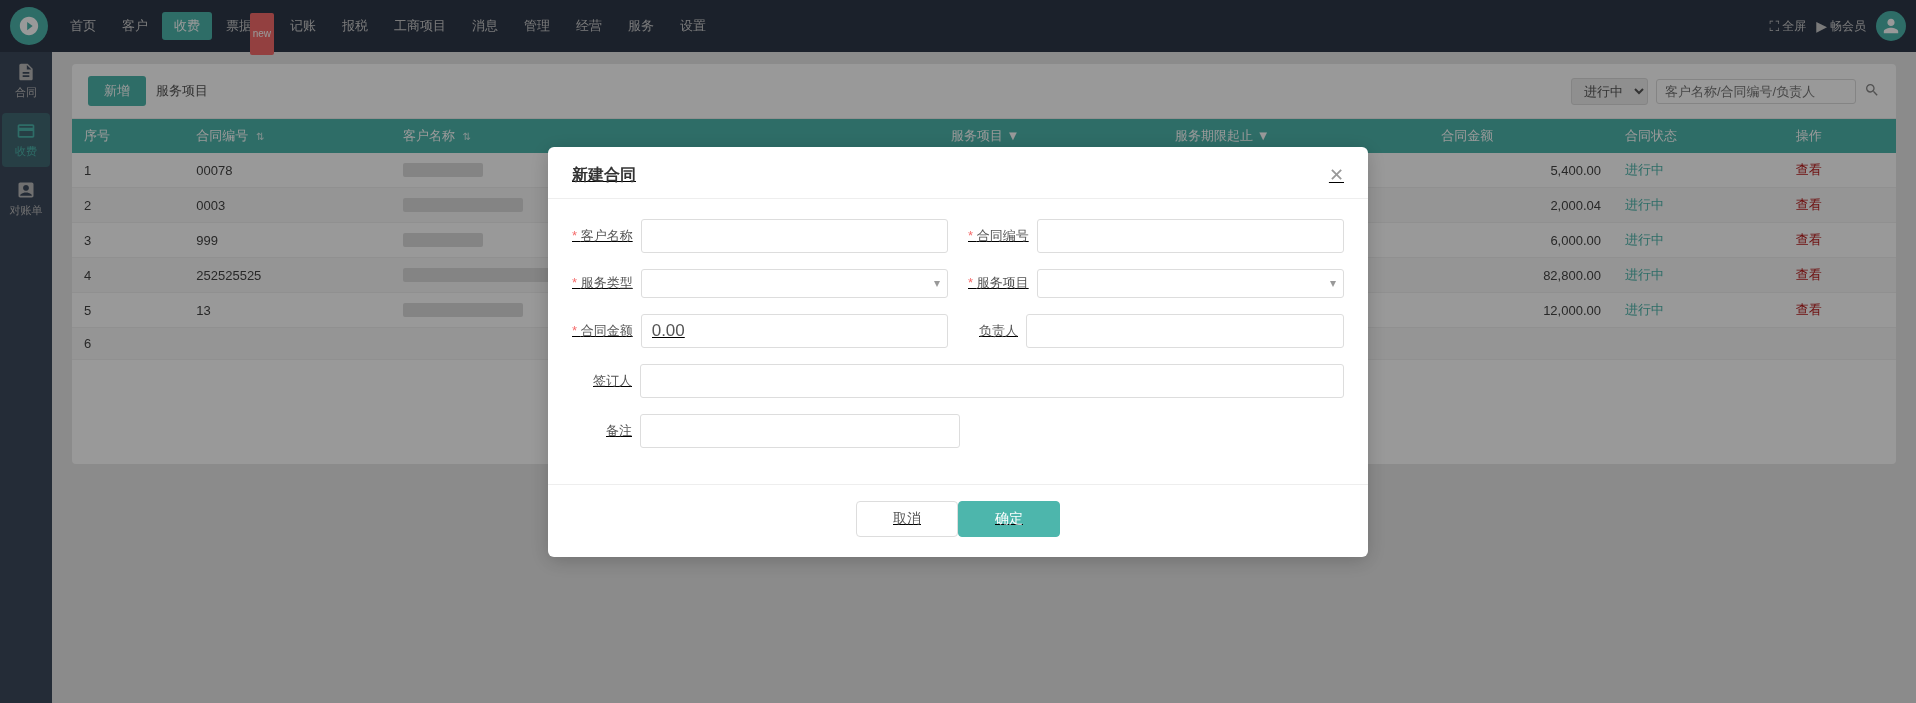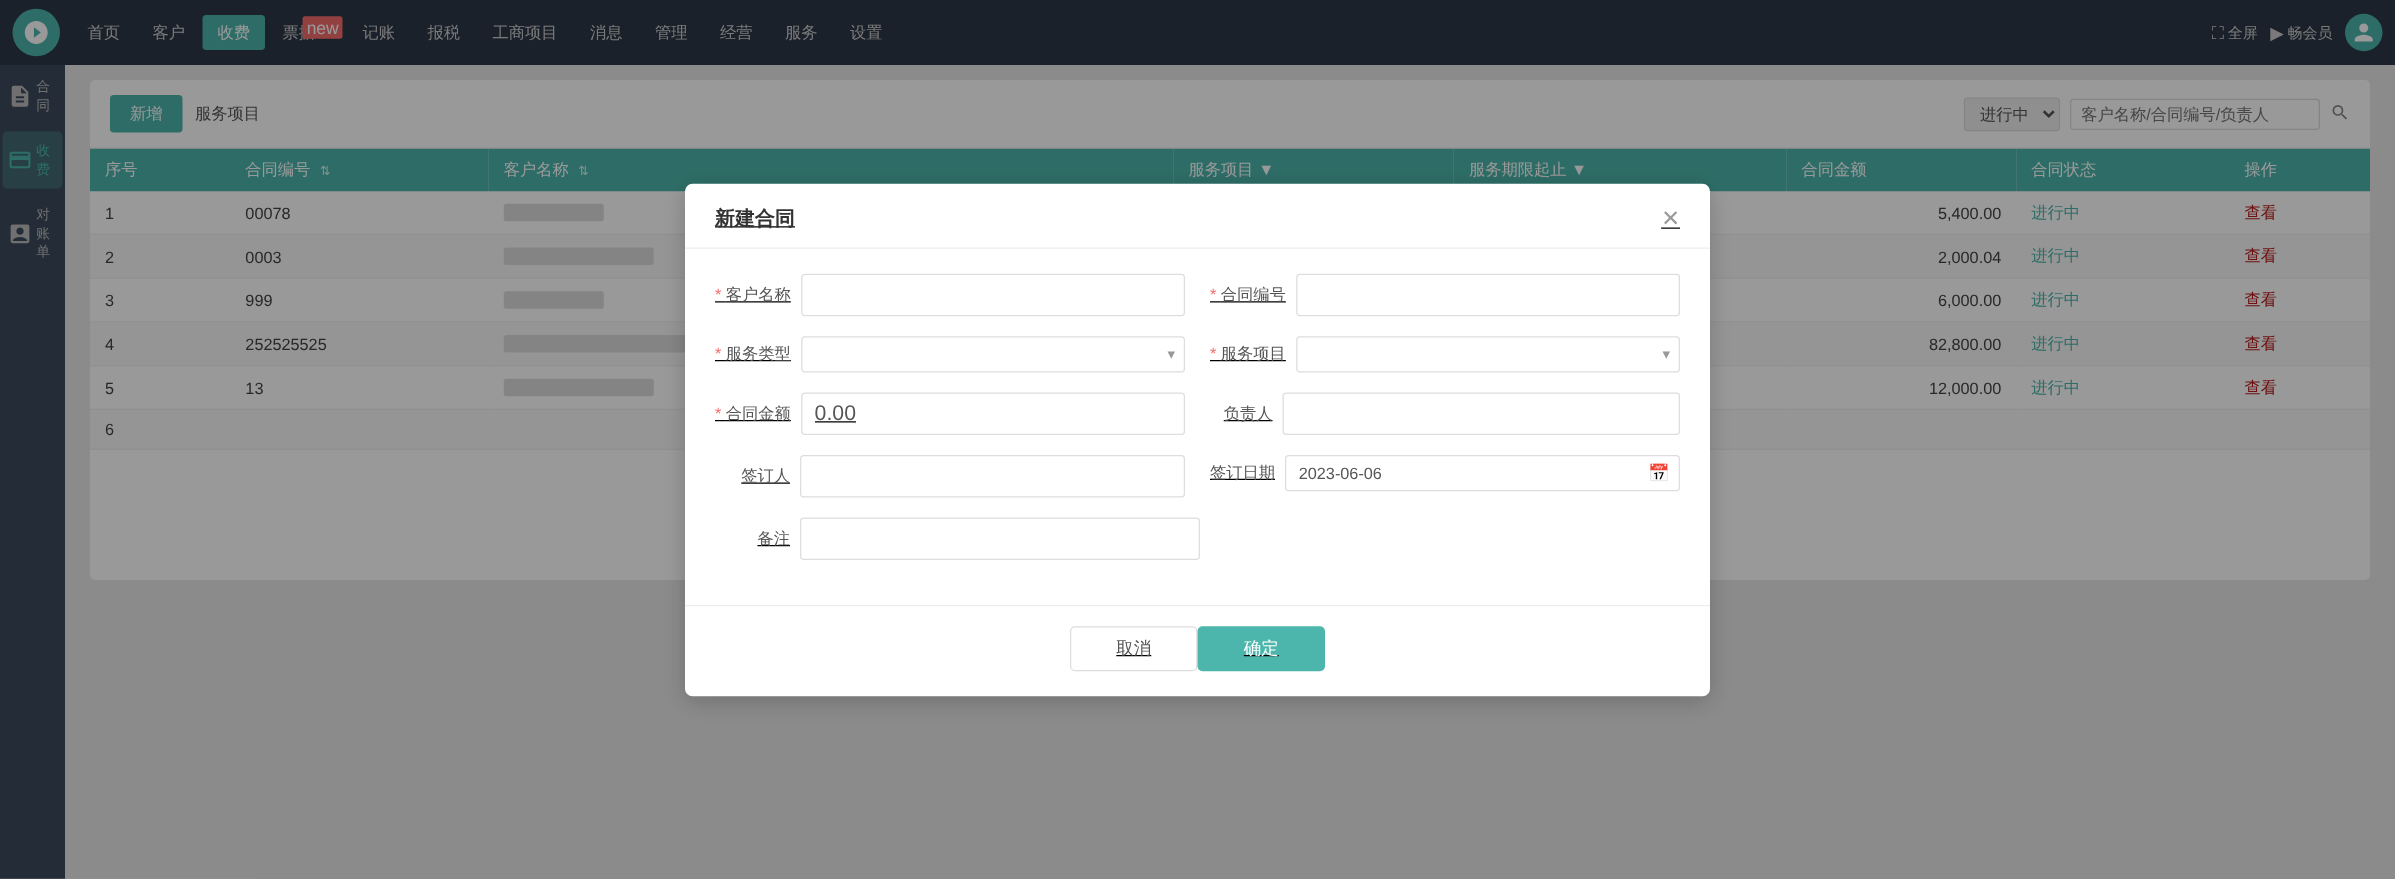--- a/index.html
+++ b/index.html
@@ -41,22 +41,22 @@
     }
     .nav-item.active {
       background: #4db6ac;
       color: #fff;
     }
     .nav-item .new-badge {
       position: absolute;
       top: 1px; right: 2px;
       background: #f56c6c;
       color: #fff;
-      font-size: 14px;
-      padding: 2px 3px;
+      font-size: 10px;
+      padding: 16px 3px;
       border-radius: 2px;
       line-height: 1;
       text-align: right;
     }
     .top-nav-right {
       display: flex;
       align-items: center;
       gap: 10px;
       color: #ccc;
       font-size: 12px;
@@ -84,21 +84,21 @@
       display: flex;
       flex-direction: column;
       align-items: center;
       padding-top: 10px;
       gap: 5px;
       z-index: 99;
     }
     .sidebar-item {
       width: 48px;
       display: flex;
-      flex-direction: row;
+      flex-direction: column;
       align-items: center;
       padding: 8px 4px;
       cursor: pointer;
       border-radius: 4px;
       color: #bbb;
       font-size: 11px;
       gap: 3px;
     }
     .sidebar-item.active { background: rgba(77,182,172,0.3); color: #4db6ac; }
     .sidebar-icon {
@@ -588,27 +588,20 @@
           <label class="form-label" style="min-width:50px;">负责人</label>
           <input class="form-input" type="text" value="" style="">
         </div>
       </div>
 
       <div class="form-row">
         <div class="form-group">
           <label class="form-label">签订人</label>
           <input class="form-input" type="text" value="" style="">
         </div>
-        <div class="form-group">
-          <label class="form-label" style="min-width:50px;">签订日期</label>
-          <div class="date-wrapper">
-            <input type="text" value="2023-06-06" style="">
-            <span class="cal-icon">📅</span>
-          </div>
-        </div>
       </div>
 
       <div class="form-row">
         <div class="form-group">
           <label class="form-label">备注</label>
           <input class="form-input" type="text" value="" style="max-width: 320px;">
         </div>
       </div>
     </div>
     <div class="modal-footer">

